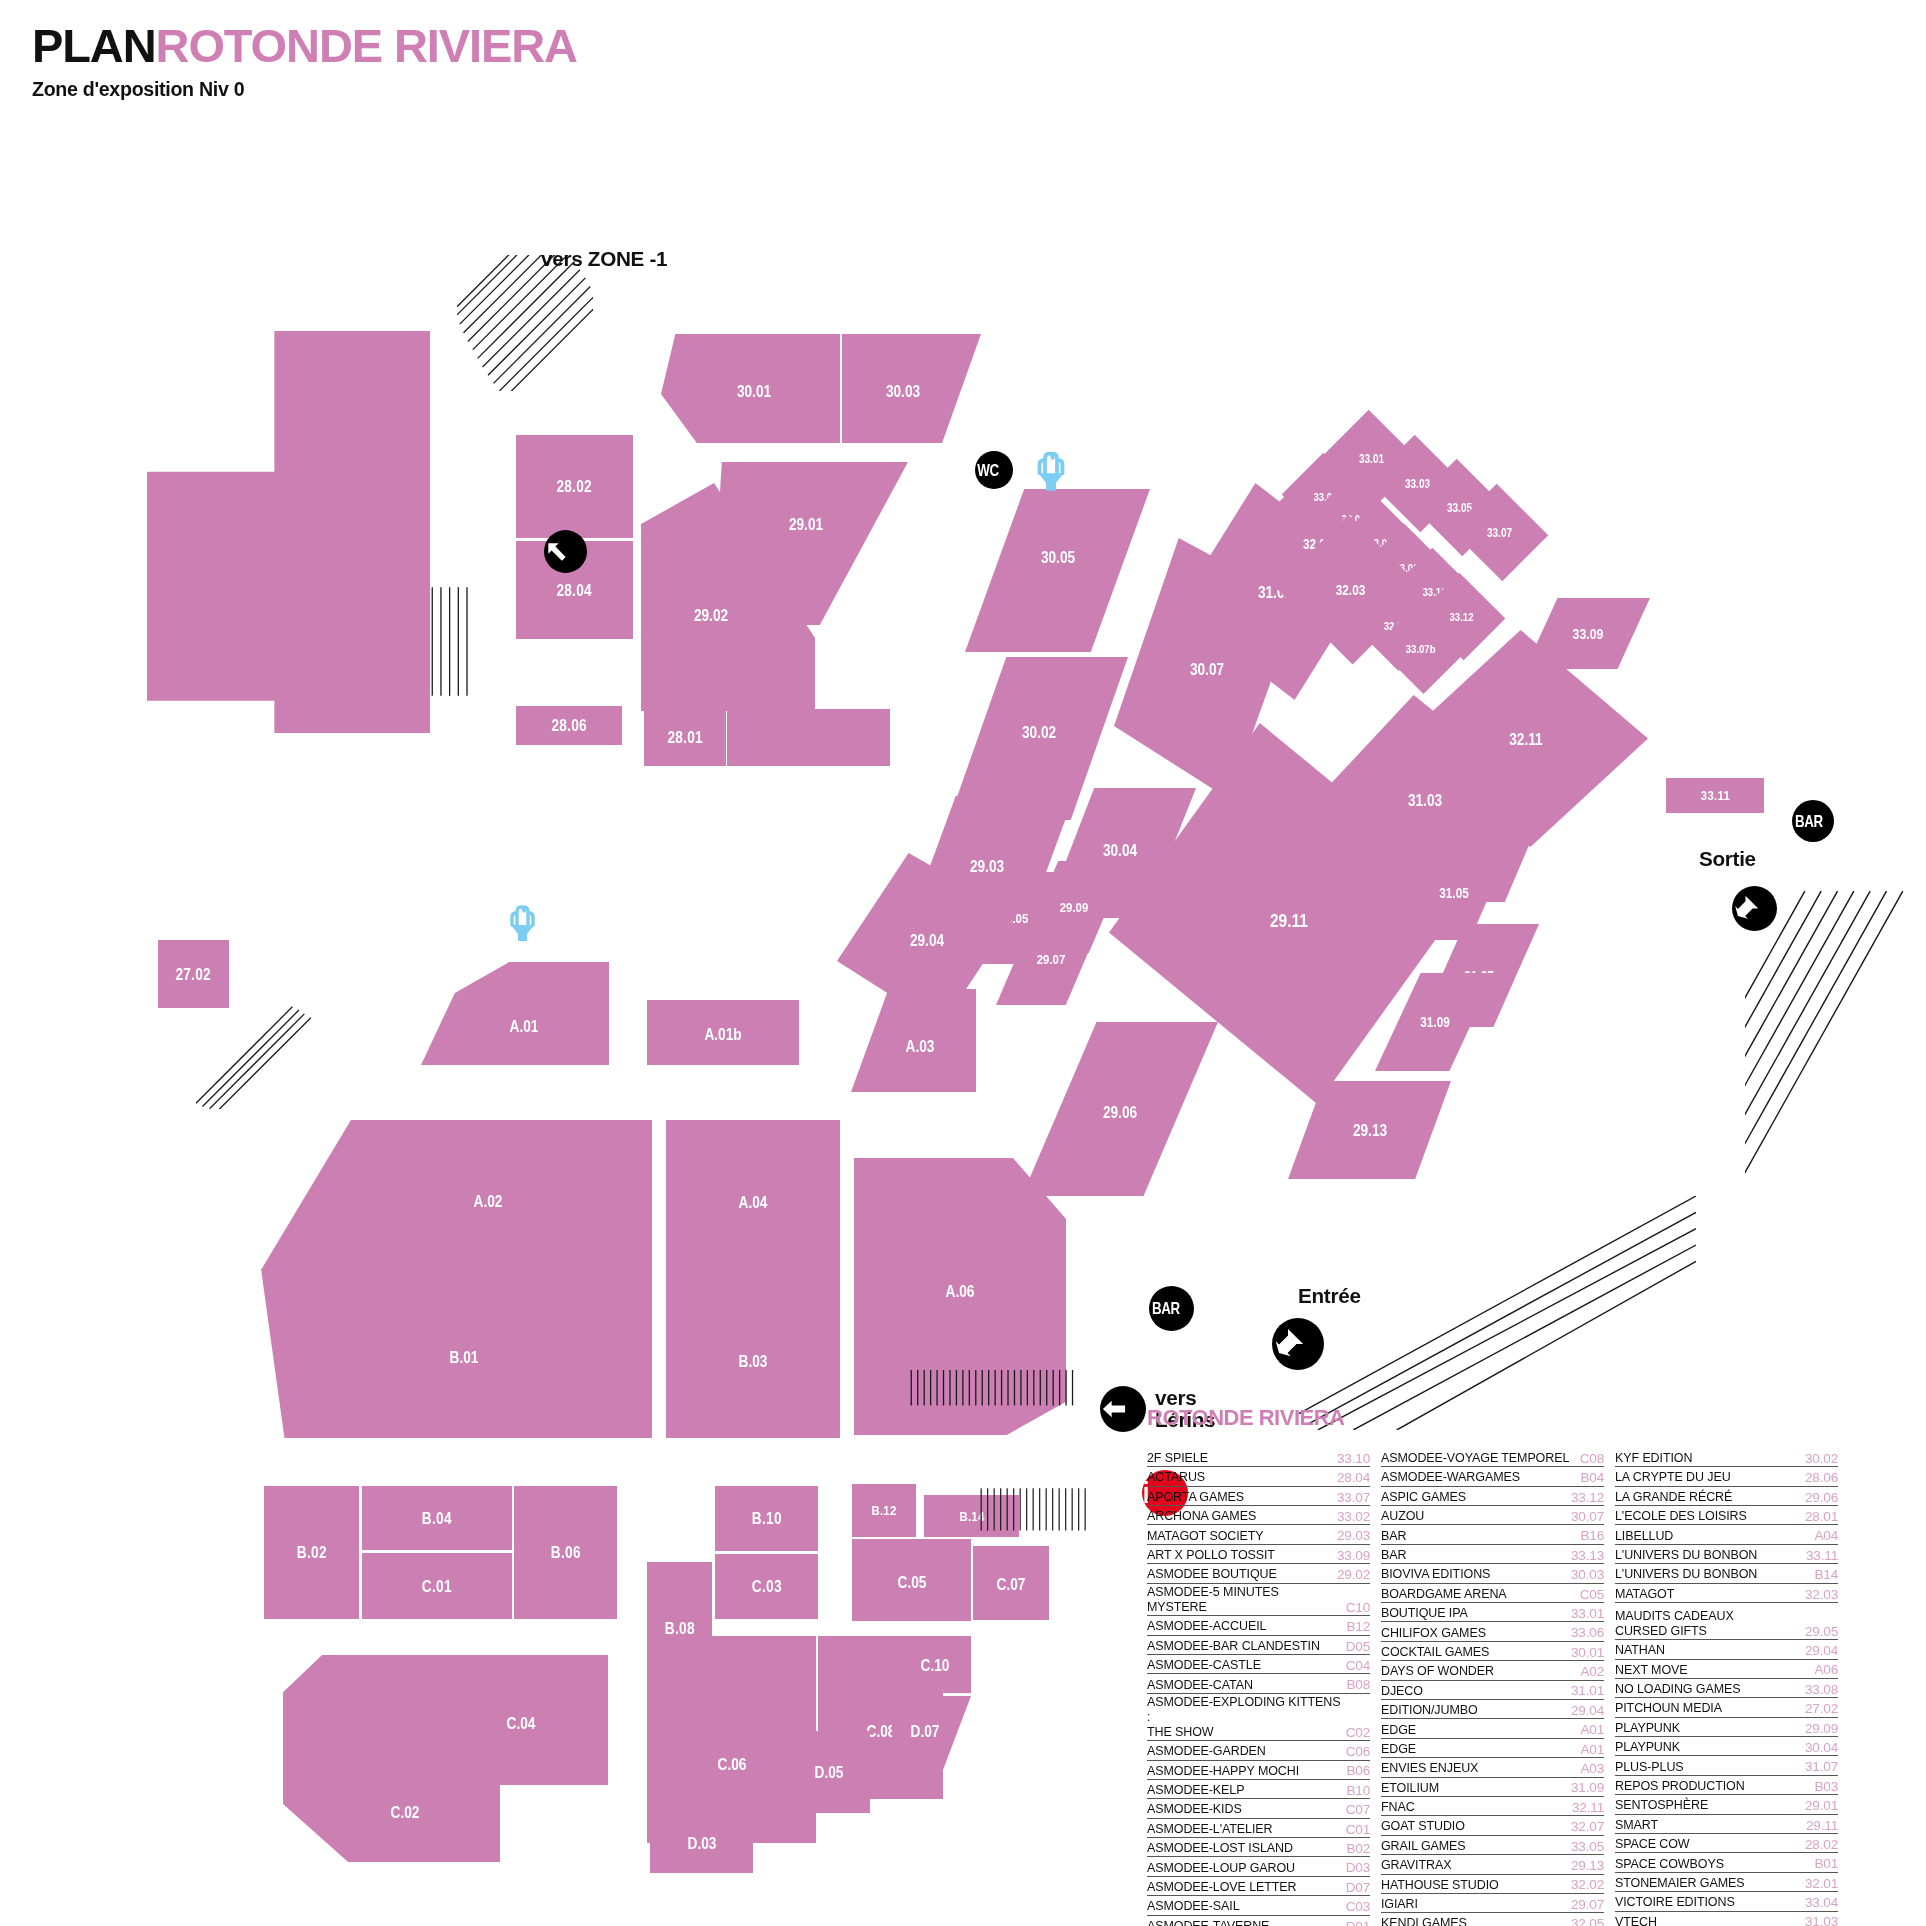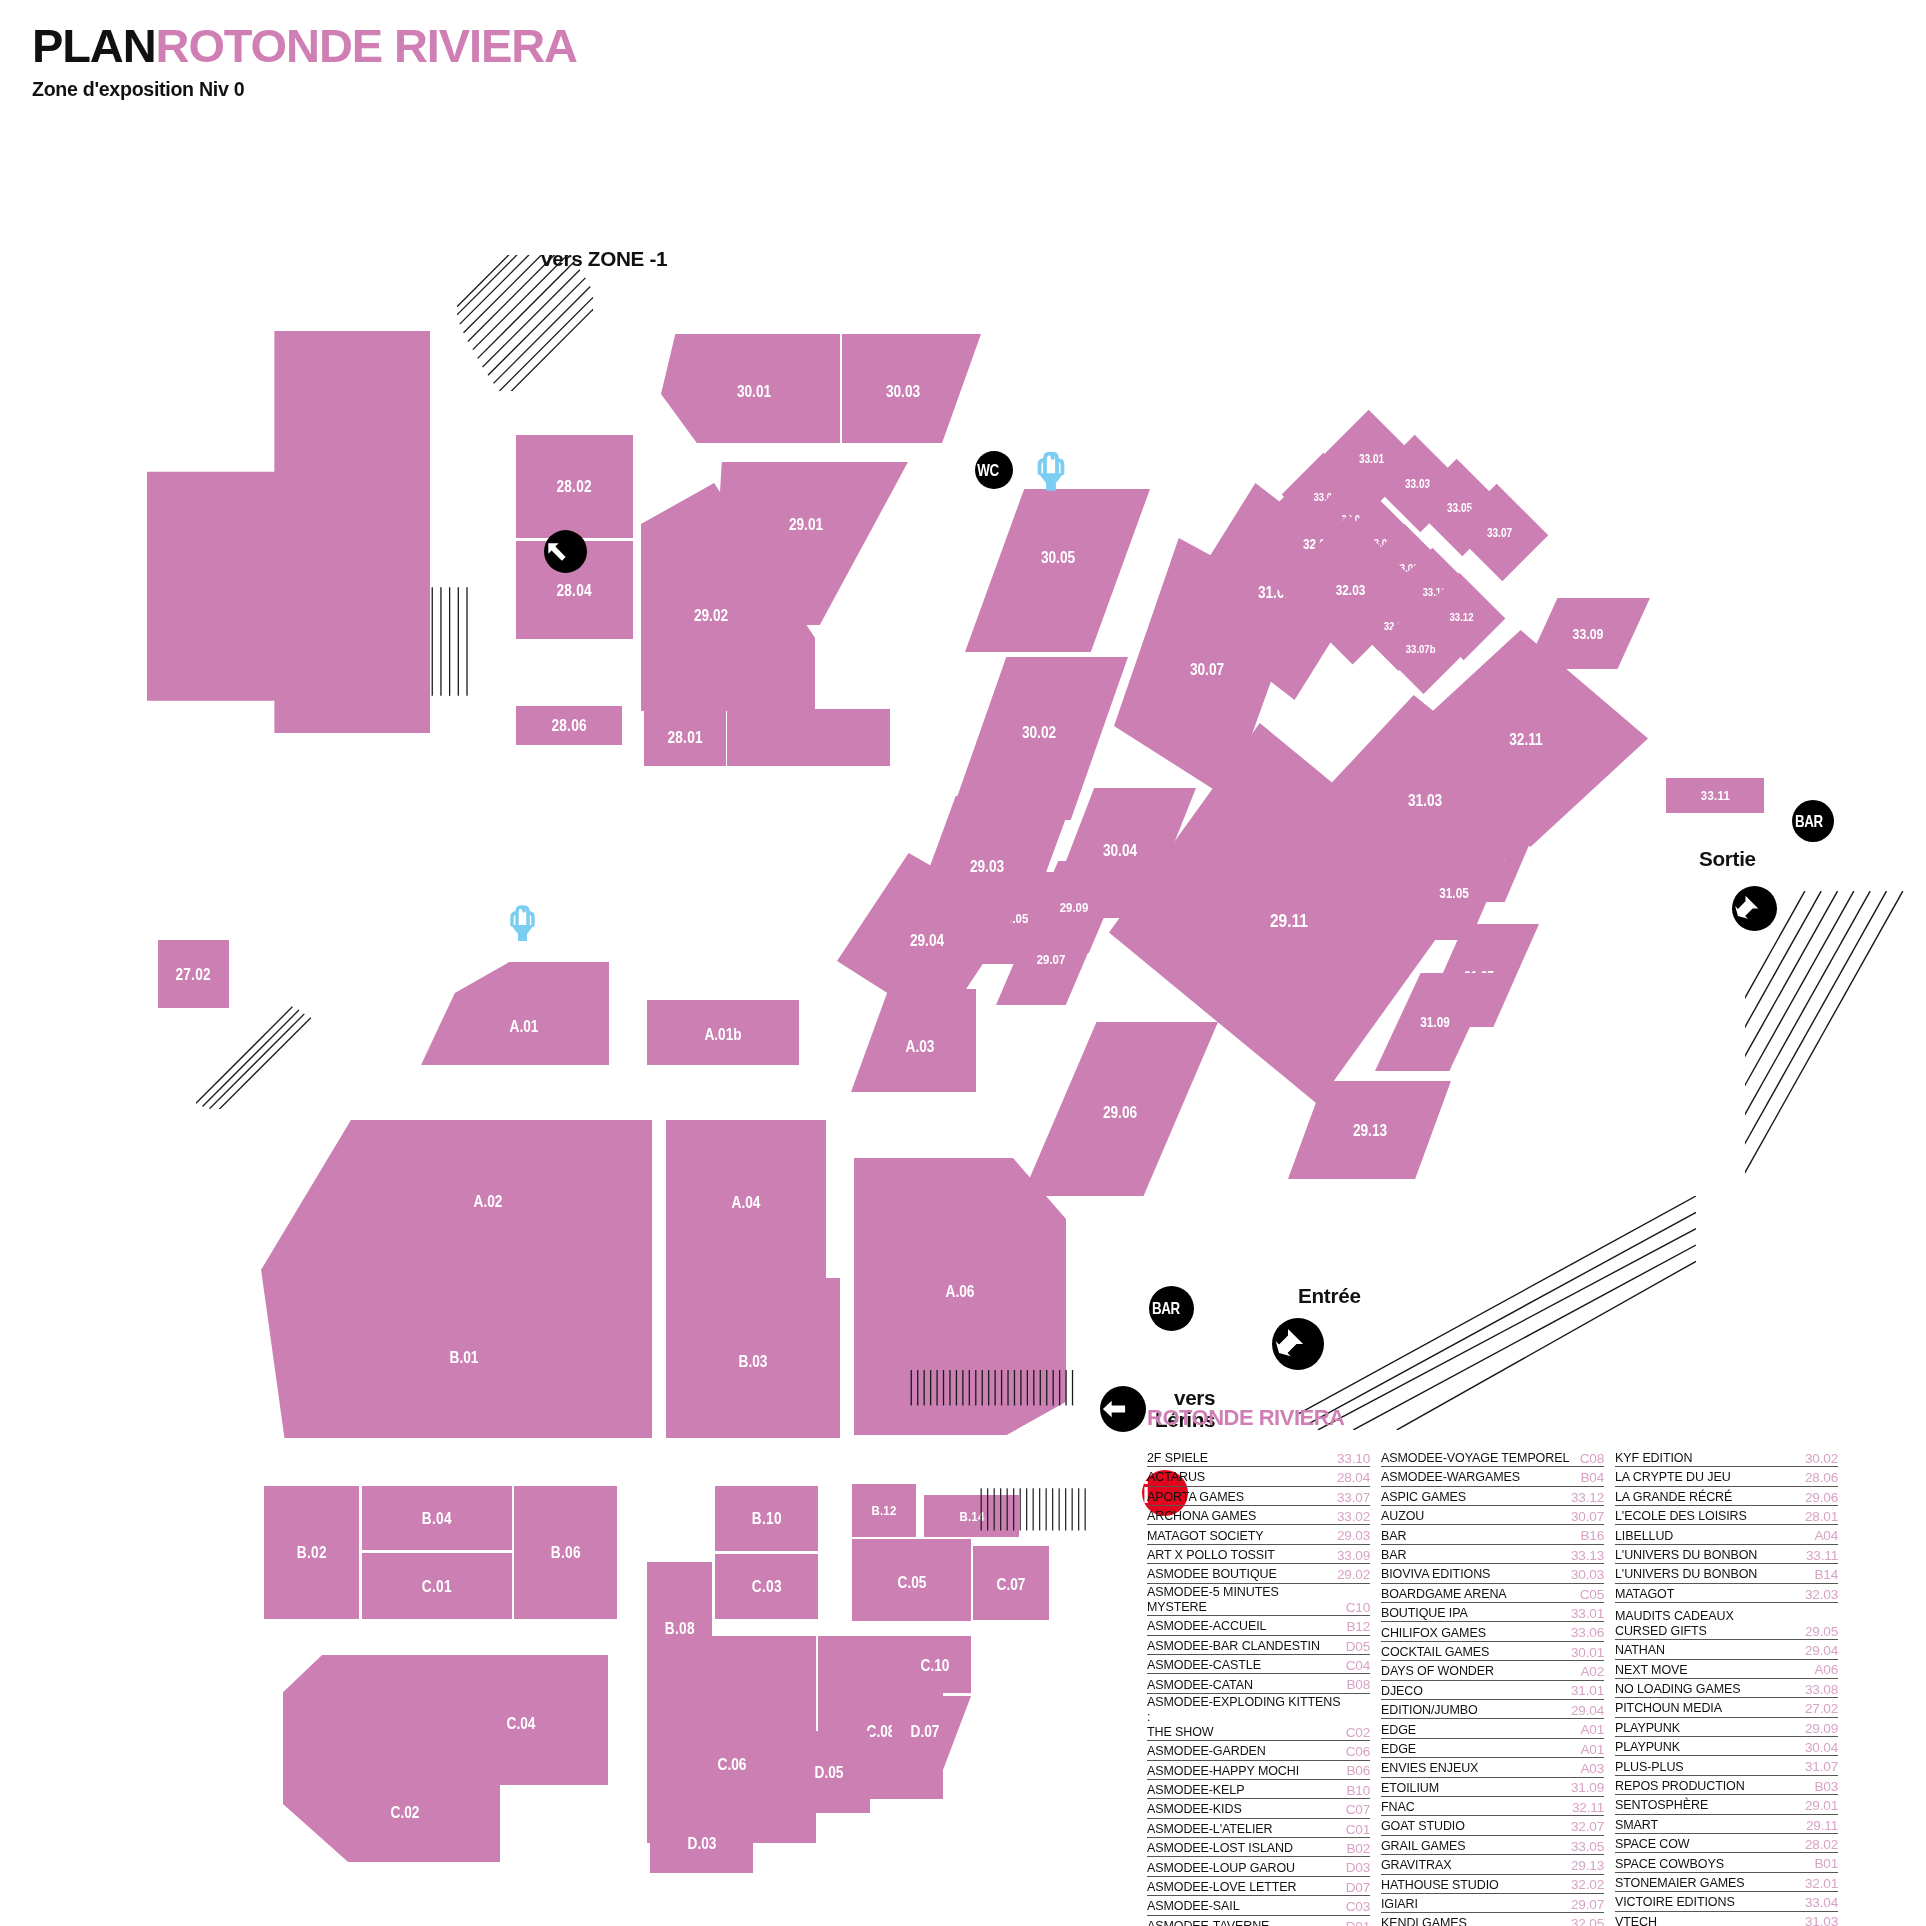--- a/index.html
+++ b/index.html
@@ -284,21 +284,21 @@
 
   <div class="poly" style="left:261px;top:941px;width:391px;height:150px;
               clip-path:polygon(23% 0%,100% 0%,100% 100%,0% 100%);">
     <span style="left:58%;top:54%;">A.02</span>
     </div>
   <div class="poly" style="left:261px;top:1090px;width:391px;height:169px;
               clip-path:polygon(0% 0%,100% 0%,100% 100%,6% 100%);">
     <span style="left:52%;top:52%;">B.01</span>
     </div>
 
-  <div class="poly" style="left:666px;top:941px;width:160px;height:158px;">
+  <div class="poly" style="left:666px;top:941px;width:174px;height:158px;">
     <span style="left:50%;top:52%;">A.04</span>
     </div>
   <div class="poly" style="left:666px;top:1099px;width:174px;height:160px;">
     <span style="left:50%;top:52%;">B.03</span>
     </div>
 
   <div class="poly" style="left:854px;top:979px;width:212px;height:277px;
               clip-path:polygon(0% 0%,75% 0%,100% 22%,100% 88%,72% 100%,0% 100%);">
     <span style="left:50%;top:48%;">A.06</span>
     </div>
@@ -549,21 +549,21 @@
     <svg width="32" height="32" viewBox="0 0 48 48">
       <path d="M8 8 L15 15 L15 34 L8 34 L24 43 L40 34 L33 34 L33 15 L40 8 Z" fill="#ffffff" transform="rotate(45 24 24)"></path>
     </svg>
   </div>
 
   <div class="marker" style="left:1100px;top:1207px;width:46px;height:46px;">
     <svg width="28" height="28" viewBox="0 0 48 48">
       <path d="M5 24 L20 10 L20 18 L43 18 L43 30 L20 30 L20 38 Z" fill="#ffffff"></path>
     </svg>
   </div>
-  <div class="maplabel two" style="left:1155px;top:1208px;text-align:right;">
+  <div class="maplabel two" style="left:1155px;top:1208px;">
     <div>vers</div>
     <div>Lérins</div>
   </div>
 
   <div class="marker info" style="left:1142px;top:1291px;width:46px;height:46px;">
     <span class="mtxt" style="font-size:29px;font-weight:700;">i</span>
   </div>
 
 </div>
 

